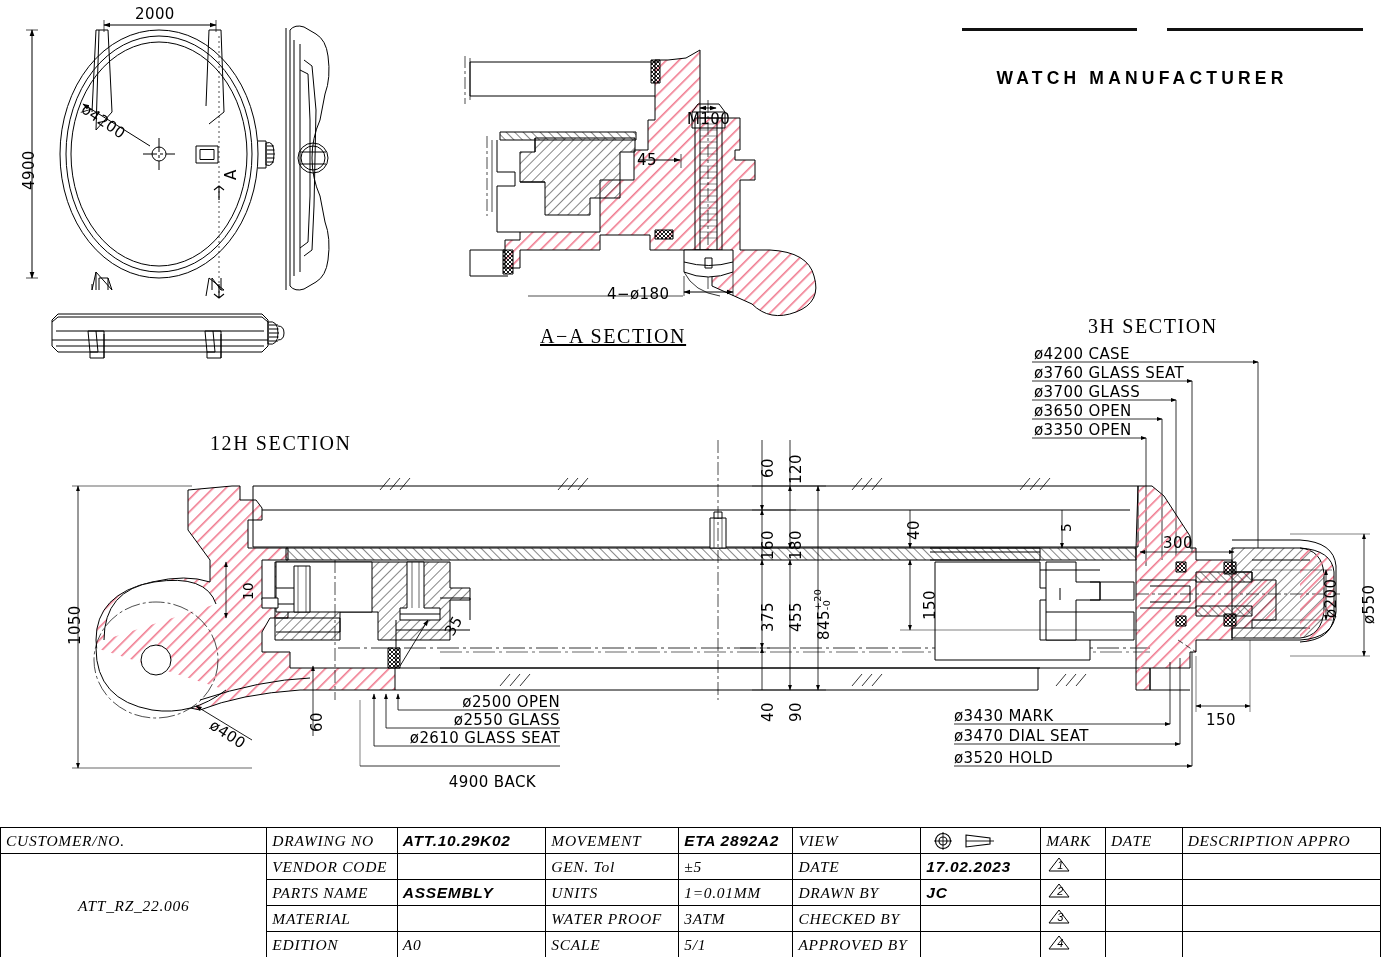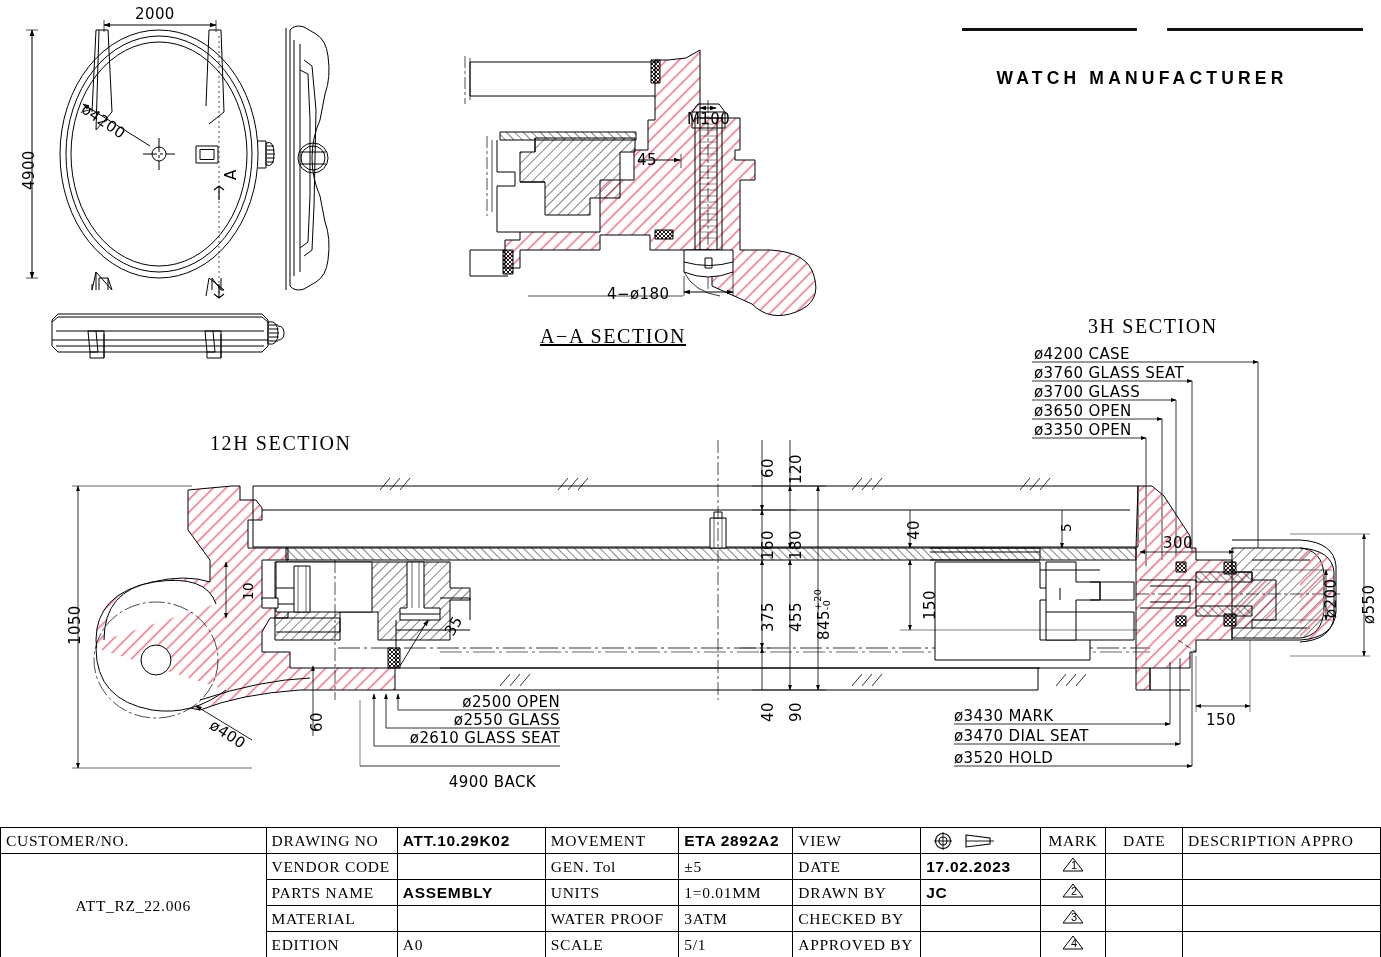--- a/index.html
+++ b/index.html
@@ -31,31 +31,31 @@
     position:absolute;left:0;top:0;width:460px;
   }
   #logo .sub{
     font-family:"Liberation Sans",sans-serif;
     font-size:17.5px;letter-spacing:4.2px;font-weight:600;
     text-align:center;position:absolute;left:0;top:66px;width:460px;
   }
   #logo .bar{position:absolute;height:3px;background:#111;}
 
   
-  #titleblock{position:absolute;left:0;top:827px;width:1381px;height:130px;}
+  #titleblock{position:absolute;left:0;top:827px;width:1381px;height:130px;font-style:italic;}
   #titleblock table{border-collapse:collapse;width:1381px;height:130px;
      font-family:"Liberation Serif",serif;}
   #titleblock td{
     border:1px solid #000; padding:0 5px; font-size:15.5px;
     letter-spacing:.7px; height:25px; vertical-align:middle;
   }
   td.thick-l{border-left:2px solid #000;}
   td.bold-val{font-family:"Liberation Sans",sans-serif;font-weight:bold;font-size:15px;letter-spacing:-.2px;margin-left:40px;}
   td.big{font-family:"Liberation Serif",serif;font-size:26px;text-align:center;letter-spacing:.5px;}
-  td.ctr{text-align:center;}
+  td.ctr{text-align:left;}
   .marktri{display:inline-block;position:relative;width:26px;height:17px;}
   .marktri svg{position:absolute;left:0;top:0;}
   .marktri span{position:absolute;left:11px;top:3px;font-size:11px;font-family:"Liberation Sans",sans-serif;}
   .viewsym{display:flex;align-items:center;gap:10px;justify-content:flex-start;padding-left:6px;}
 </style>
 </head>
 <body>
 
 <div class="canvas">
 

